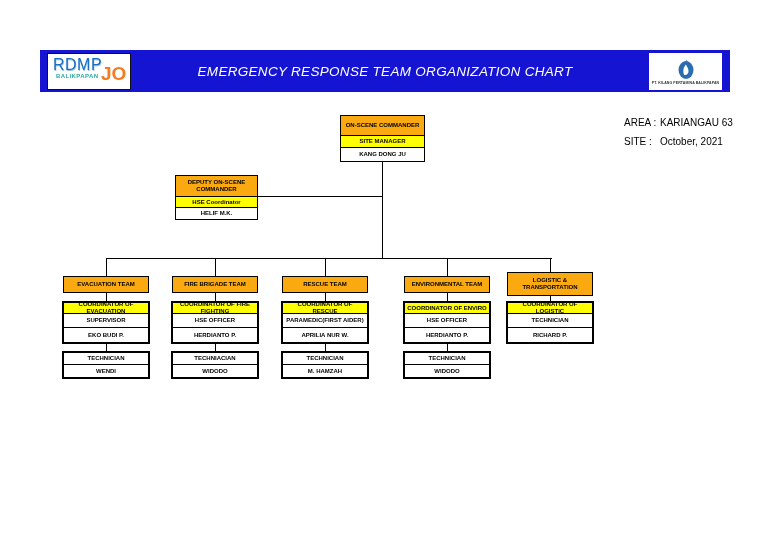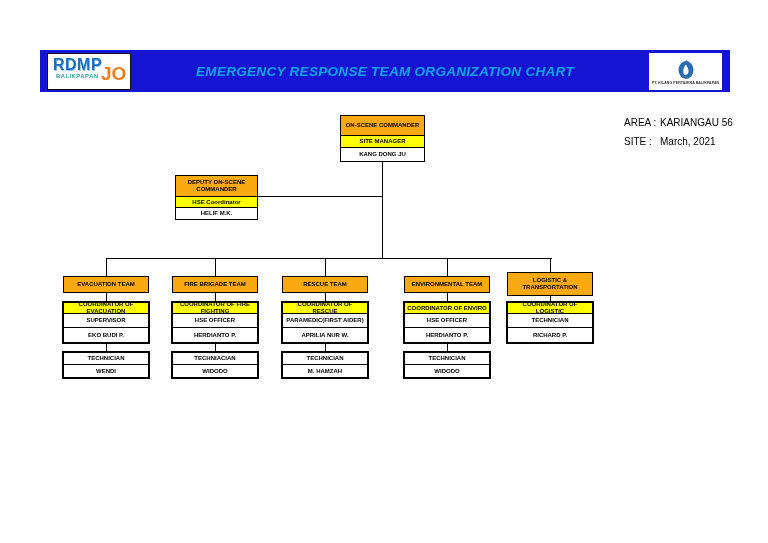--- a/index.html
+++ b/index.html
@@ -8,28 +8,28 @@
   #page {
     position:relative; width:768px; height:543px; background:#ffffff;
     overflow:hidden; margin:0 auto;
   }
   
   .banner {
     position:absolute; left:40px; top:50px; width:690px; height:42px;
     background:#1414d2; display:flex; align-items:center; justify-content:center;
   }
   .banner-title {
-    color:#0ea5e9; font-weight:bold; font-style:italic; font-size:13.5px;
+    color:#ffffff; font-weight:normal; font-style:italic; font-size:13.5px;
     letter-spacing:0.3px; white-space:nowrap;
   }
   .logo-left {
     position:absolute; left:47px; top:53px; width:84px; height:37px;
     background:#ffffff; border:1px solid #111; overflow:hidden;
   }
-  .logo-rdmp { position:absolute; left:5px; top:2px; font-size:16px; font-weight:bold;
+  .logo-rdmp { position:absolute; left:5px; top:2px; font-size:16px; font-weight:normal;
     color:#1b6fc0; letter-spacing:0.5px; text-shadow:0.5px 0.5px 0 #9cc4e8; }
   .logo-balikpapan { position:absolute; left:8px; top:19px; font-size:6px; font-weight:bold;
     color:#2fa6a0; letter-spacing:0.4px; }
   .logo-jo { position:absolute; left:53px; top:9px; font-size:19px; font-weight:bold;
     color:#f47b20; }
   .logo-right {
     position:absolute; left:649px; top:53px; width:73px; height:37px;
     background:#ffffff; display:flex; flex-direction:column; align-items:center;
     justify-content:center; gap:1px;
   }
@@ -84,25 +84,25 @@
         <path d="M10 4 L10.8 1.5 L11.6 4 Z" fill="#2b6cb0"></path>
         <path d="M8.2 17 C6.5 13 7.5 9 10 6.5 C10.8 9 12.8 10.5 12.5 13.5 C12.3 16 10.5 17.5 8.2 17 Z" fill="#ffffff"></path>
       </svg>
     </span>
     <div class="logo-caption">PT. KILANG PERTAMINA BALIKPAPAN</div>
   </div>
 
   <div class="meta">
     <div class="meta-row">
       <span class="meta-label">AREA :</span>
-      <span class="meta-value">KARIANGAU 56</span>
+      <span class="meta-value">KARIANGAU 63</span>
     </div>
     <div class="meta-row">
       <span class="meta-label">SITE :</span>
-      <span class="meta-value">March, 2021</span>
+      <span class="meta-value">October, 2021</span>
     </div>
   </div>
 
   <div class="line" style="left:382px; top:162px; width:1px; height:96px;"></div>
   <div class="line" style="left:258px; top:196px; width:124px; height:1px;"></div>
   <div class="line" style="left:106px; top:258px; width:446px; height:1px;"></div>
   <div class="line" style="left:106px; top:258px; width:1px; height:18px;"></div>
   <div class="line" style="left:215px; top:258px; width:1px; height:18px;"></div>
   <div class="line" style="left:325px; top:258px; width:1px; height:18px;"></div>
   <div class="line" style="left:447px; top:258px; width:1px; height:18px;"></div>

